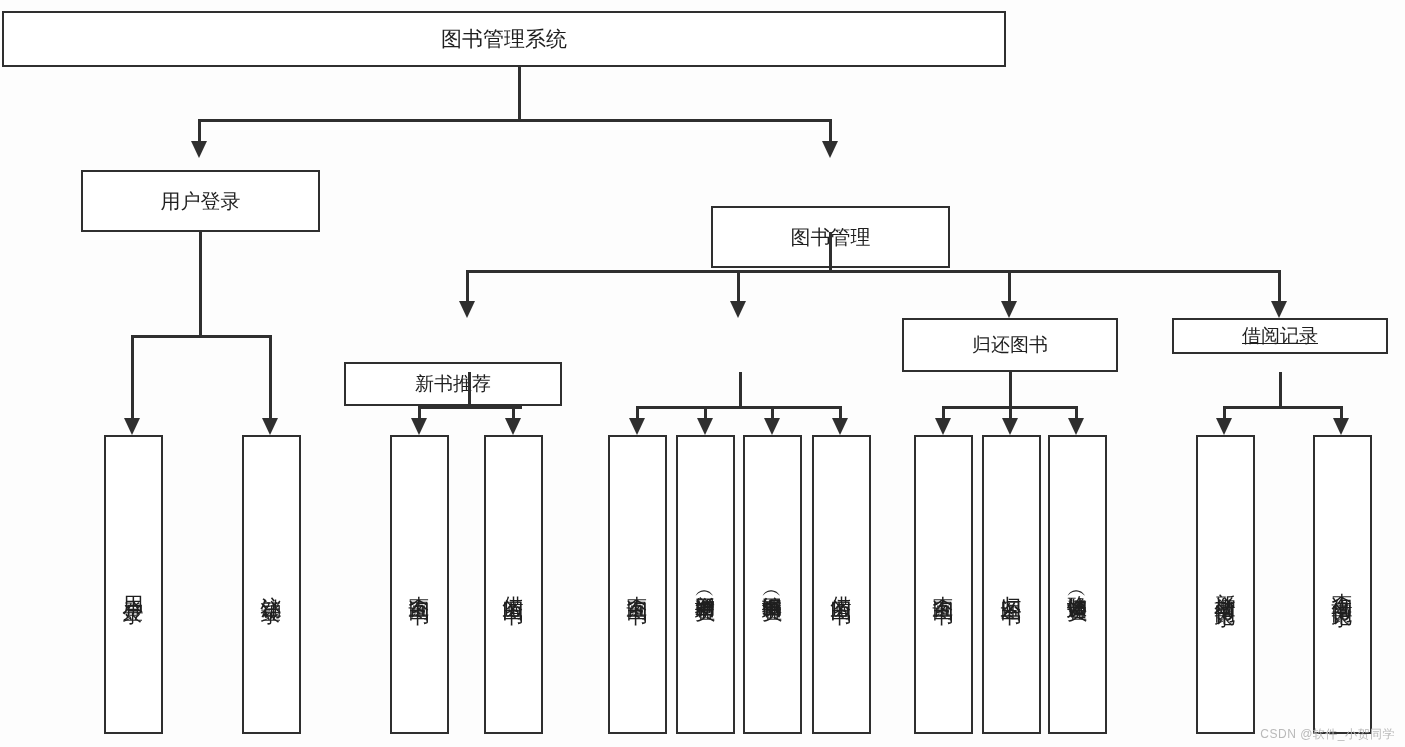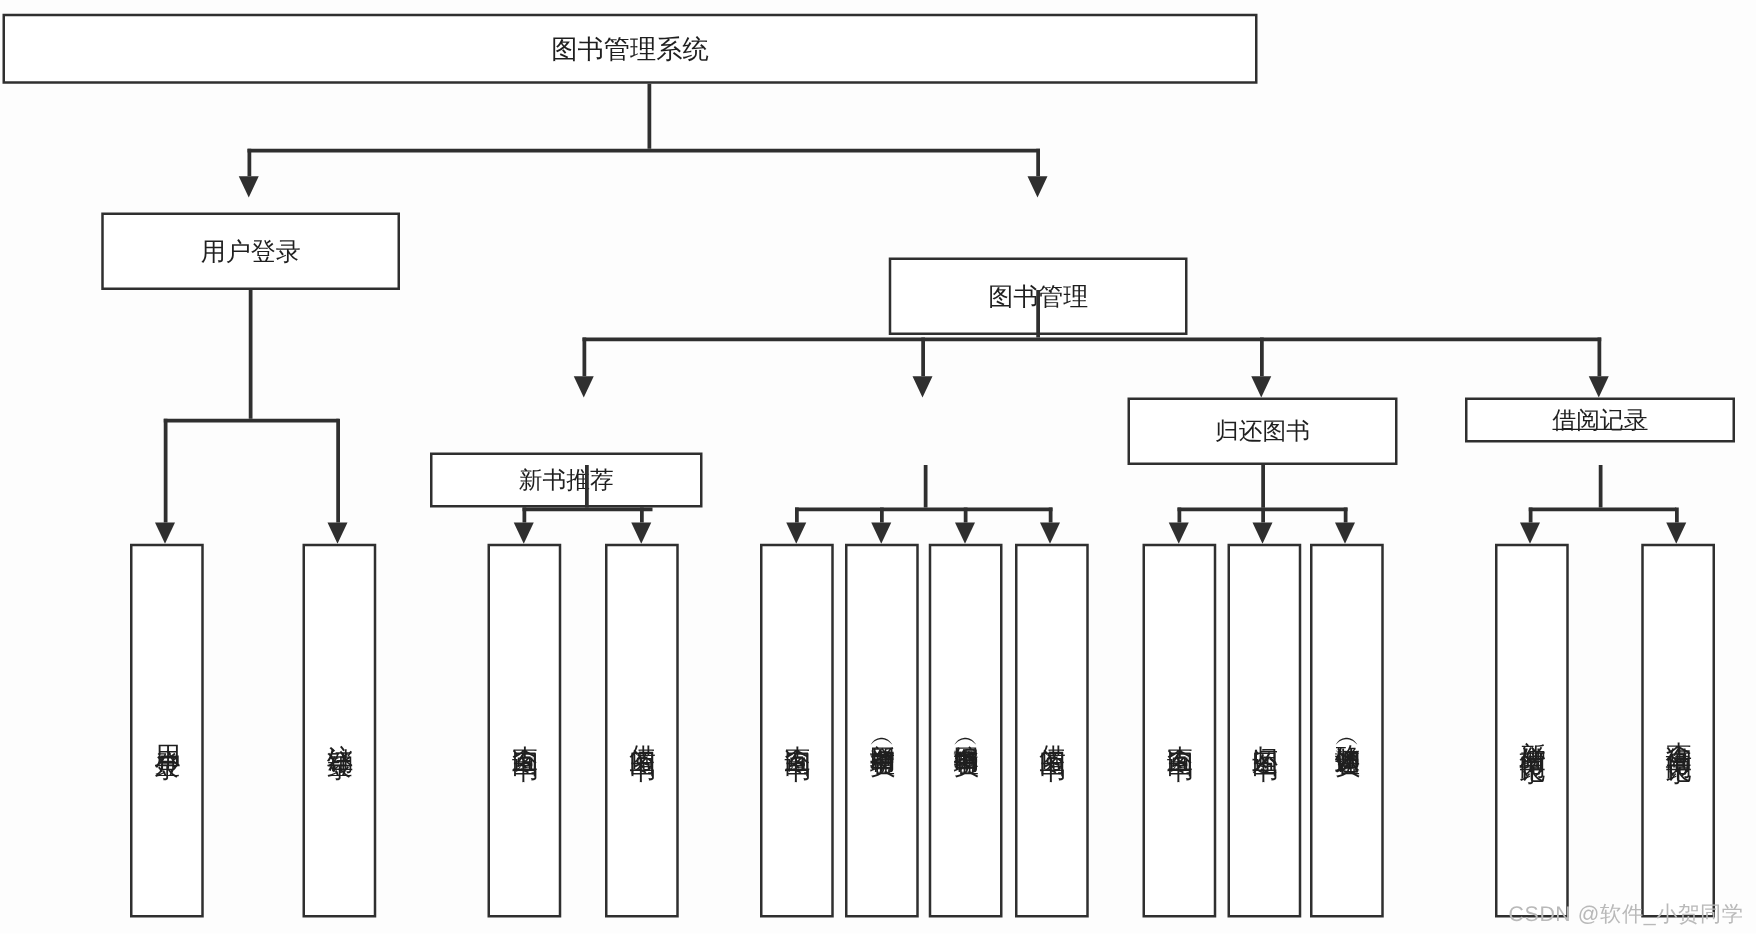--- a/index.html
+++ b/index.html
@@ -63,21 +63,21 @@
     width:0;height:0;
     border-left:8px solid transparent;
     border-right:8px solid transparent;
     border-top:17px solid #2f2f2f;
   }
   
   #watermark{
     position:absolute;
     right:10px;
     bottom:4px;
-    font-size:17px;
+    font-size:12px;
     color:#b9b9b9;
     letter-spacing:0.5px;
     white-space:nowrap;
     pointer-events:none;
   }
 </style>
 </head>
 <body>
 
 <div id="canvas">

